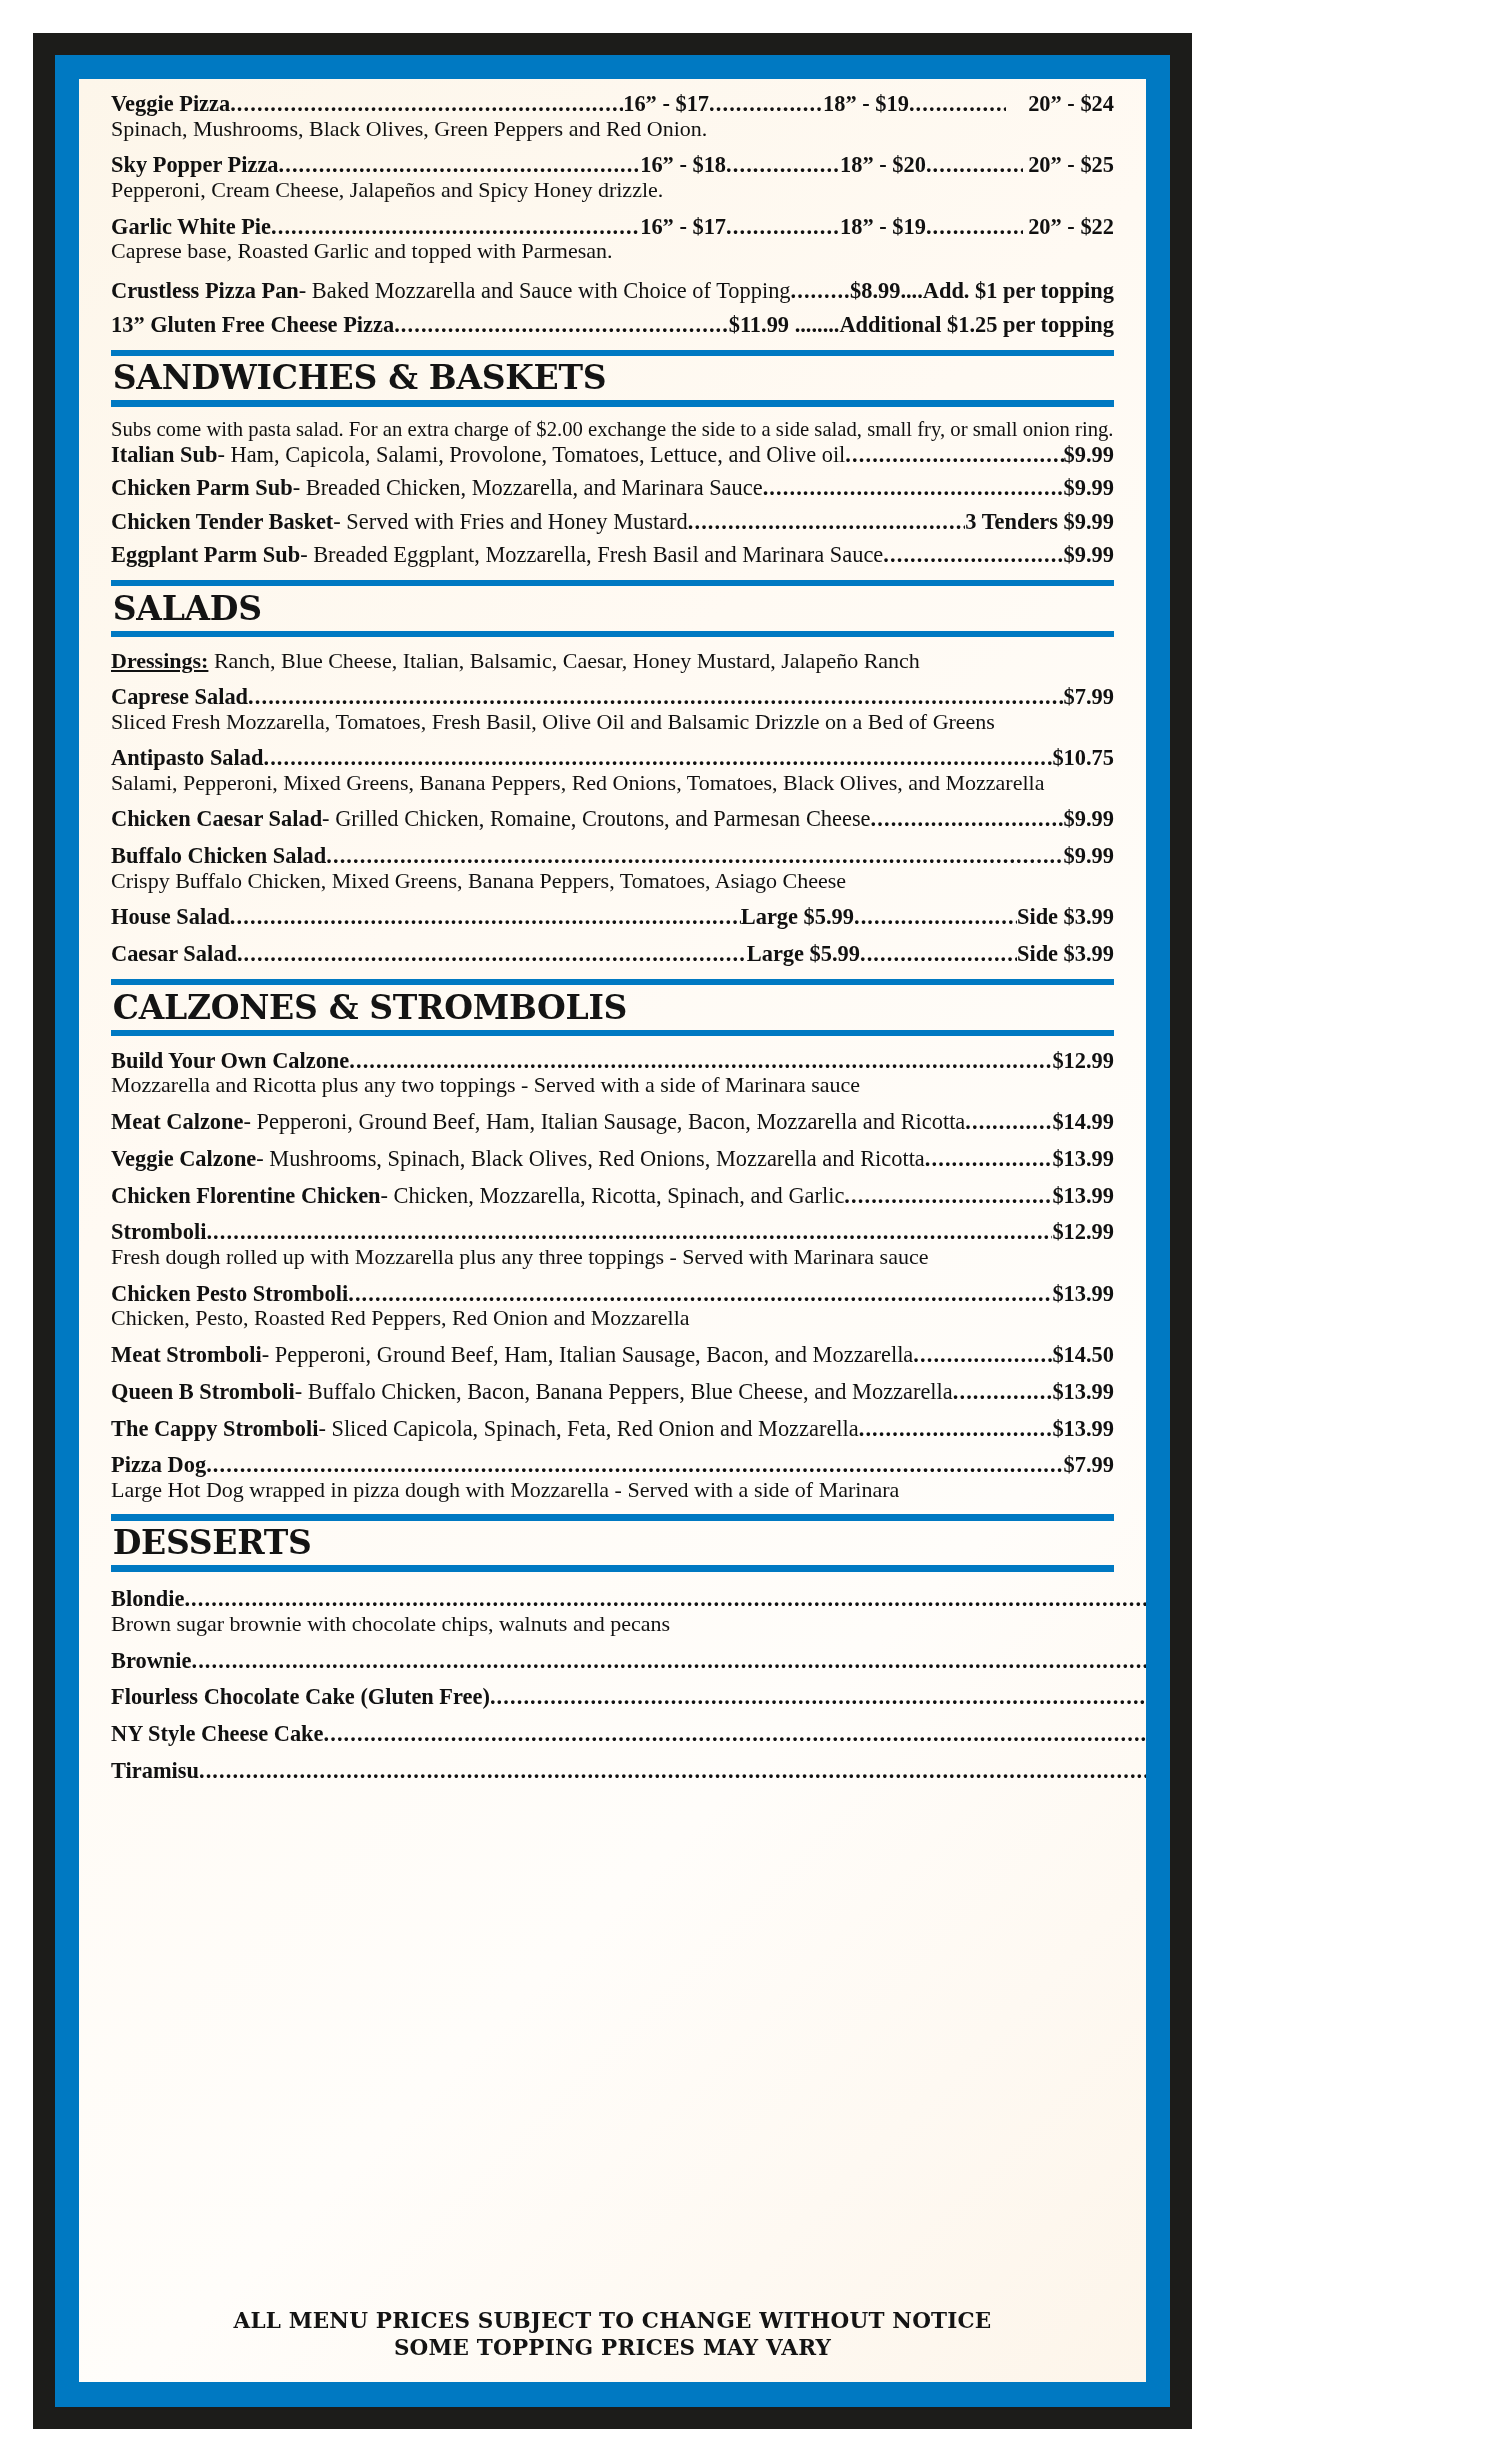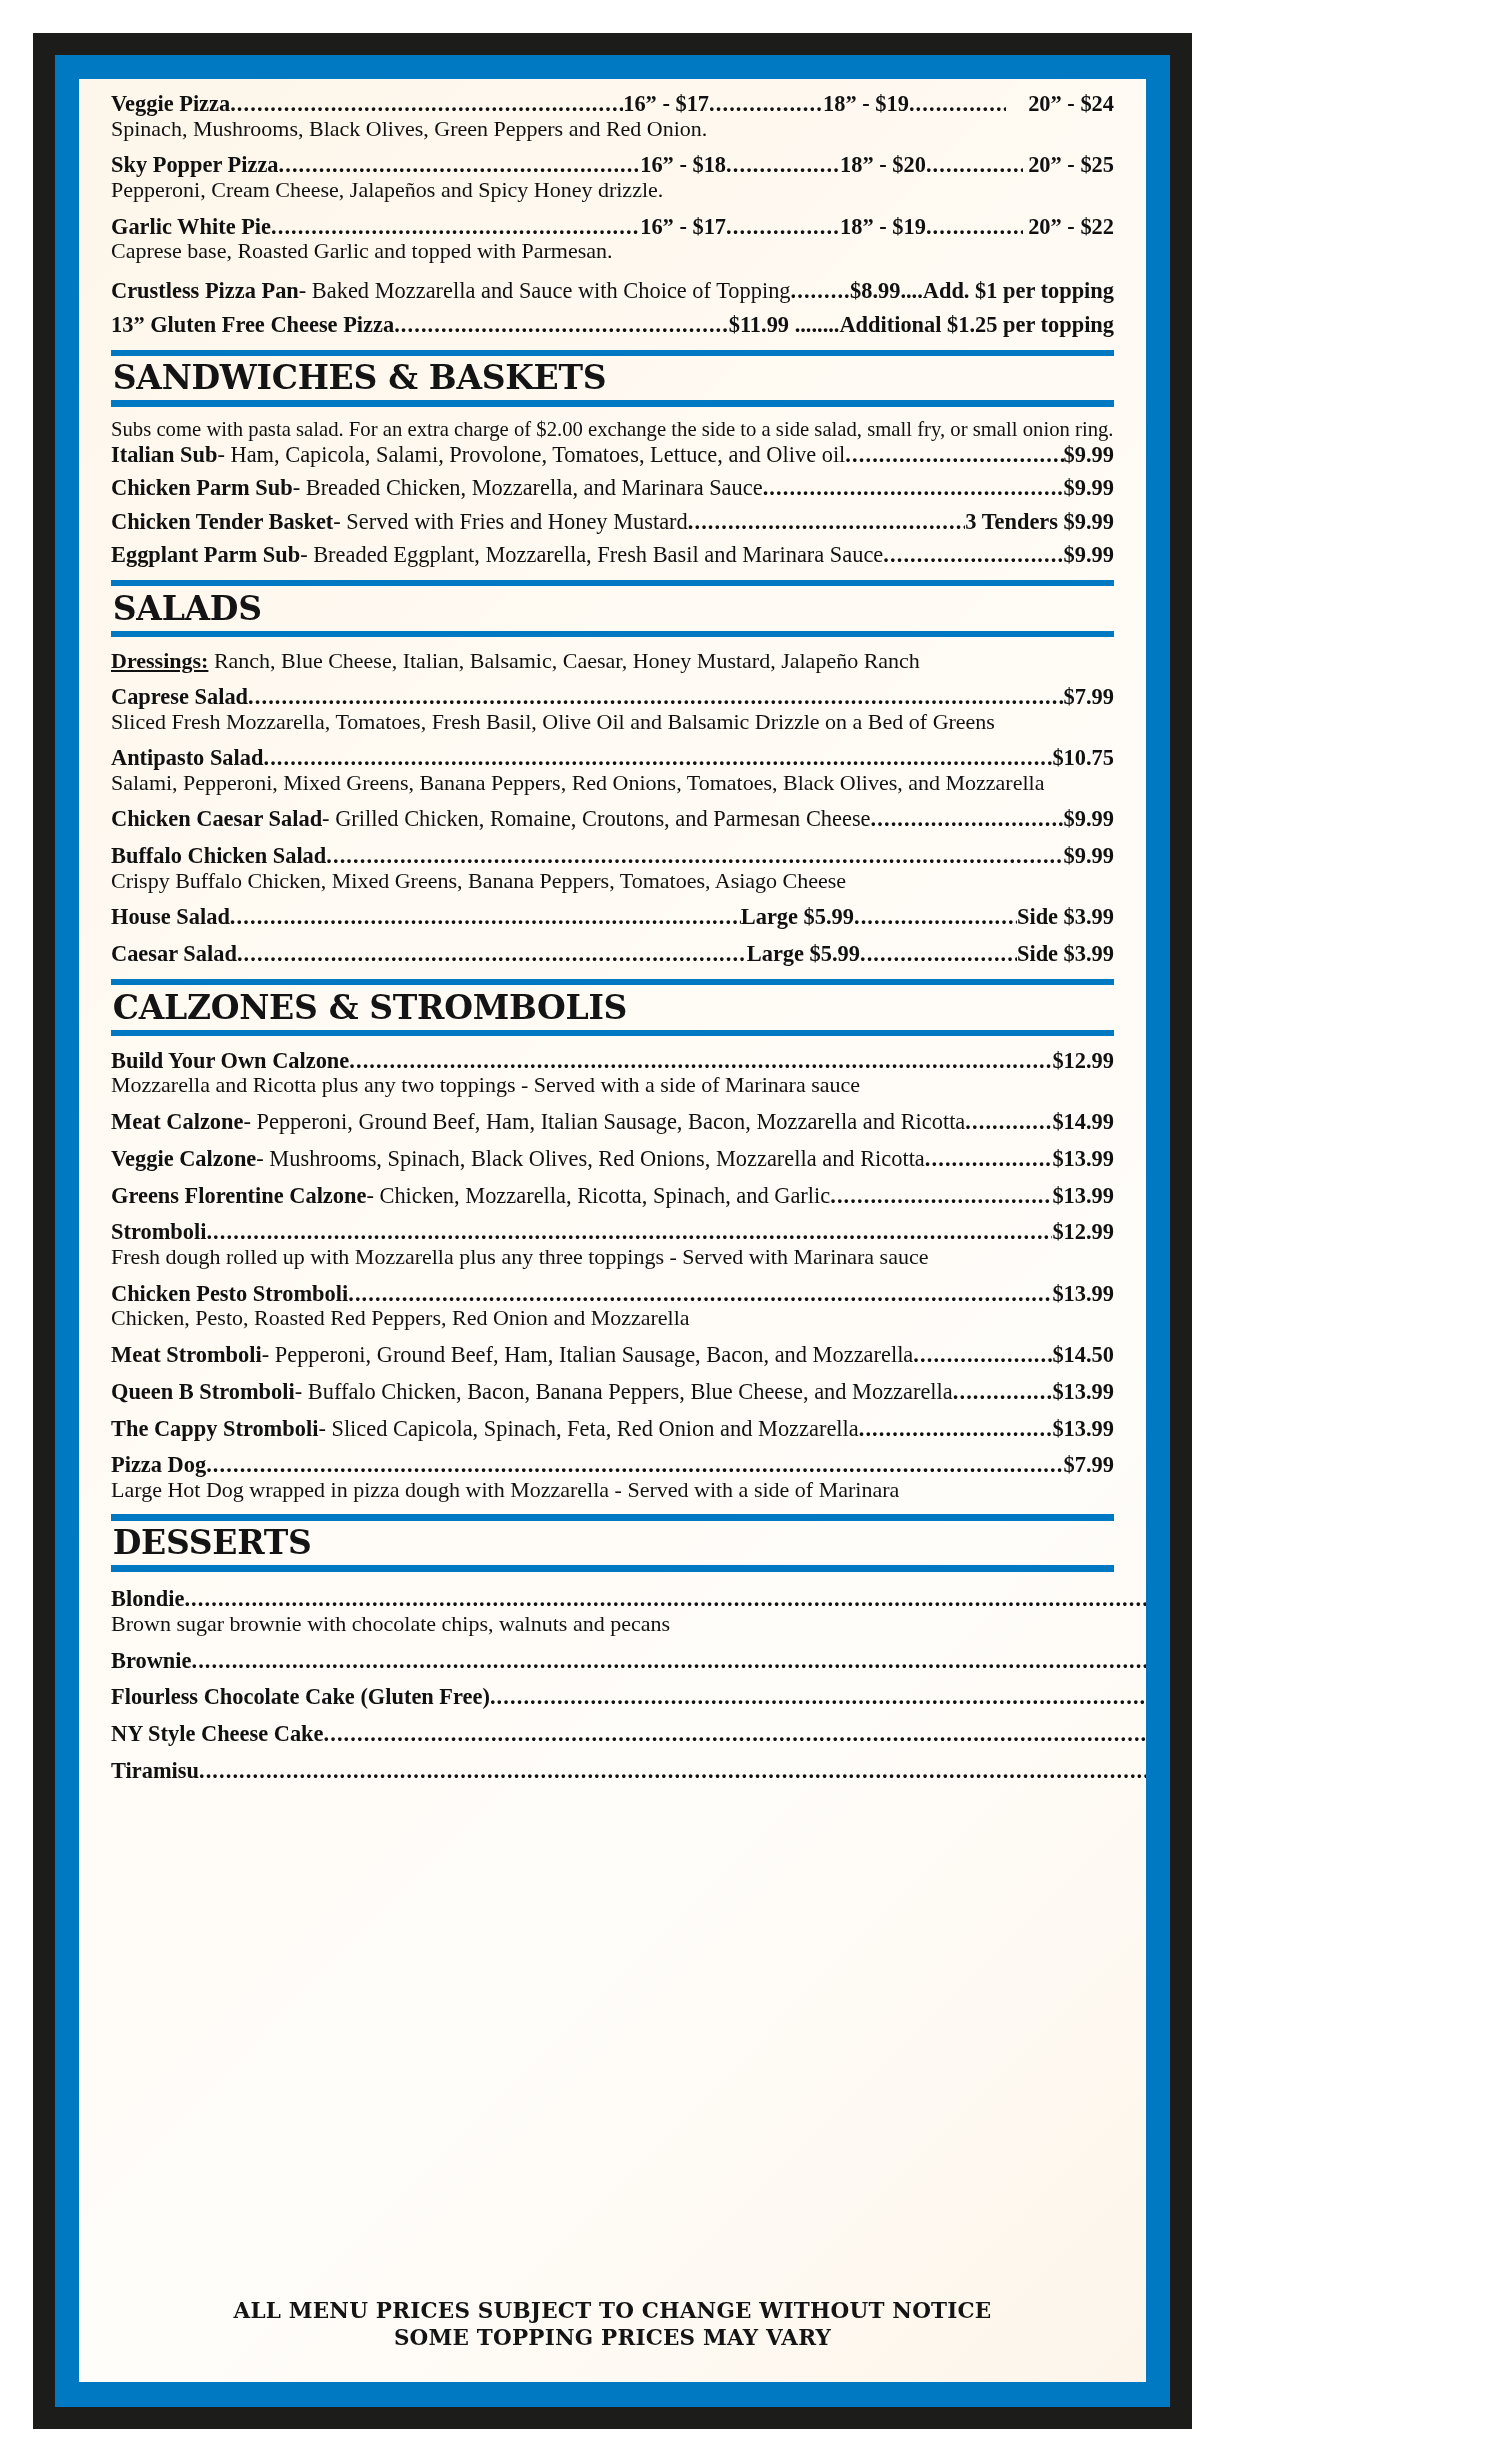--- a/index.html
+++ b/index.html
@@ -109,21 +109,21 @@
 
   
   .dd-wrap { display: flex; width: 100%; margin-top: 3.5px; }
   .dd-left  { flex: 0 0 48.5%; padding-right: 12.3px; }
 
   
   #footer {
     position: absolute;
     left: 0;
     right: 0;
-    bottom: 30px;
+    bottom: 20px;
     text-align: center;
     font-family: "DejaVu Serif", "Liberation Serif", serif;
     font-weight: 700;
     font-size: 21.5px;
     line-height: 1.26;
     color: #141414;
     letter-spacing: 0.2px;
   }
 
   .pz-sizes { display: flex; flex: 1 1 auto; align-items: baseline; overflow: hidden; }
@@ -323,21 +323,21 @@
 
           <div class="row">
             <span class="nm">Veggie Calzone</span>
             <span class="ds"> - Mushrooms, Spinach, Black Olives, Red Onions, Mozzarella and Ricotta</span>
             <span class="lead"></span>
             <span class="pr">$13.99</span>
           </div>
           <div class="gap-md"></div>
 
           <div class="row">
-            <span class="nm">Greens Florentine Calzone</span>
+            <span class="nm">Chicken Florentine Chicken</span>
             <span class="ds"> - Chicken, Mozzarella, Ricotta, Spinach, and Garlic</span>
             <span class="lead"></span>
             <span class="pr">$13.99</span>
           </div>
           <div class="gap-md"></div>
 
           <div class="row">
             <span class="nm">Stromboli</span>
             <span class="lead"></span>
             <span class="pr">$12.99</span>

